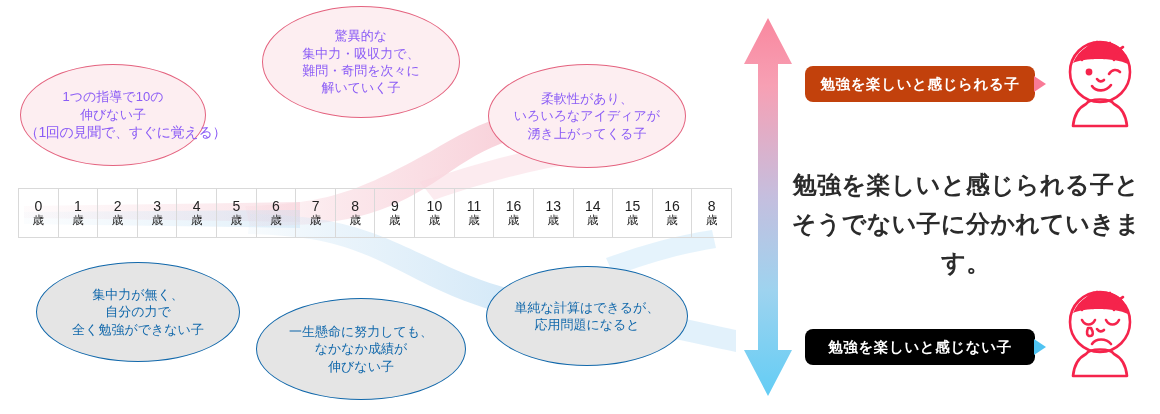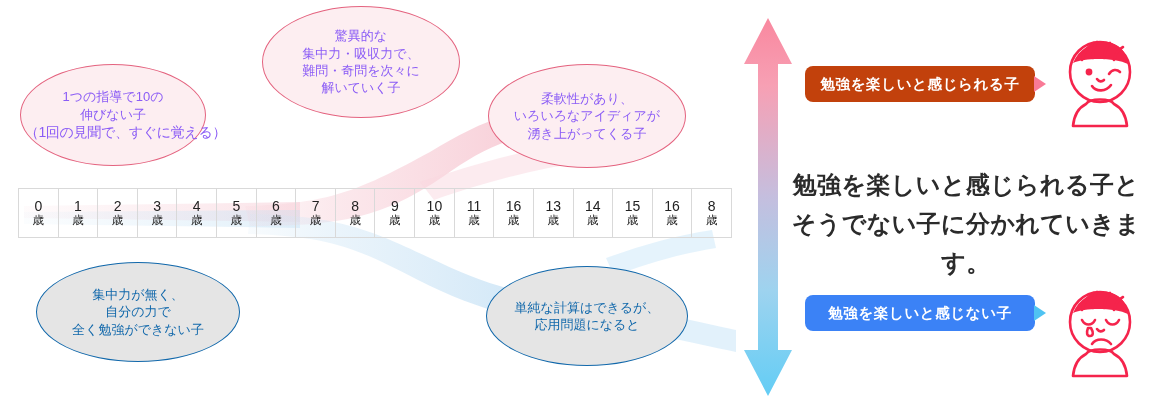--- a/index.html
+++ b/index.html
@@ -118,21 +118,21 @@
     right: -11px;
     top: 50%;
     transform: translateY(-50%);
     width: 0;
     height: 0;
     border-top: 8px solid transparent;
     border-bottom: 8px solid transparent;
   }
   #badge-top { left: 805px; top: 66px; background: #c2410c; }
   #badge-top .tail { border-left: 12px solid #f97a96; }
-  #badge-bottom { left: 805px; top: 295px; background: #3b82f6; }
+  #badge-bottom { left: 805px; top: 329px; background: #000000; }
   #badge-bottom .tail { border-left: 12px solid #4fc3f2; }
 
   #center-text {
     position: absolute;
     left: 780px;
     top: 166px;
     width: 372px;
     text-align: center;
     color: #2b2b2b;
     font-size: 24px;
@@ -290,20 +290,27 @@
   </div>
 
   <div class="bubble blue" id="bubble-blue-1" style="left:36px; top:262px; width:204px; height:100px;">
     <div class="txt">
       <span class="line">集中力が無く、</span>
       <span class="line">自分の力で</span>
       <span class="line">全く勉強ができない子</span>
     </div>
   </div>
 
+  <div class="bubble blue" id="bubble-blue-2" style="left:256px; top:298px; width:210px; height:102px;">
+    <div class="txt">
+      <span class="line">一生懸命に努力しても、</span>
+      <span class="line">なかなか成績が</span>
+      <span class="line">伸びない子</span>
+    </div>
+  </div>
 
   <div class="bubble blue" id="bubble-blue-3" style="left:486px; top:266px; width:202px; height:100px;">
     <div class="txt">
       <span class="line">単純な計算はできるが、</span>
       <span class="line">応用問題になると</span>
     </div>
   </div>
 
   <svg id="divider-arrow" viewBox="0 0 60 390" xmlns="http://www.w3.org/2000/svg">
     <defs>

